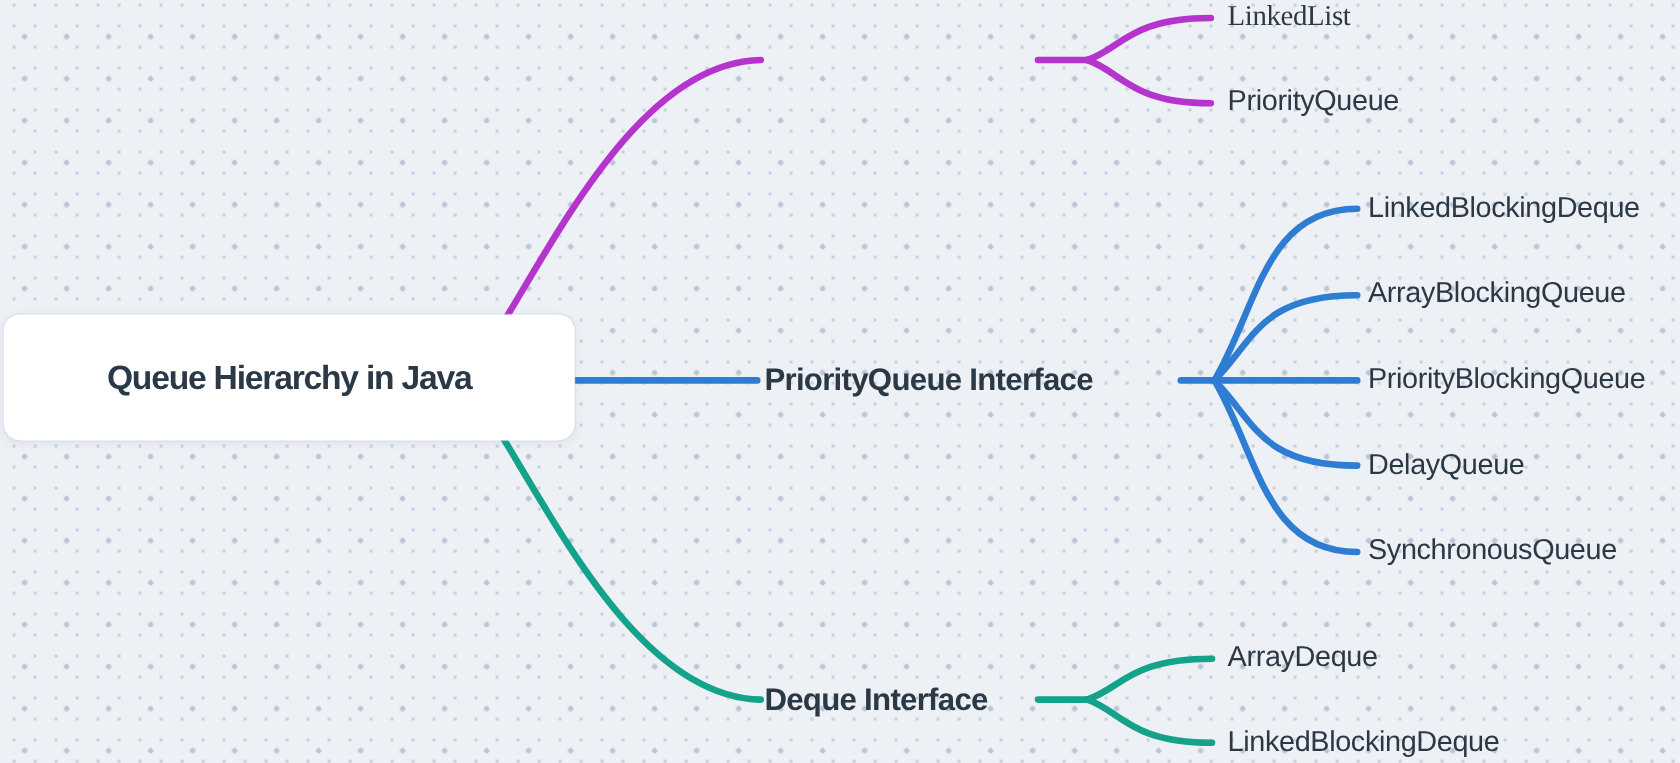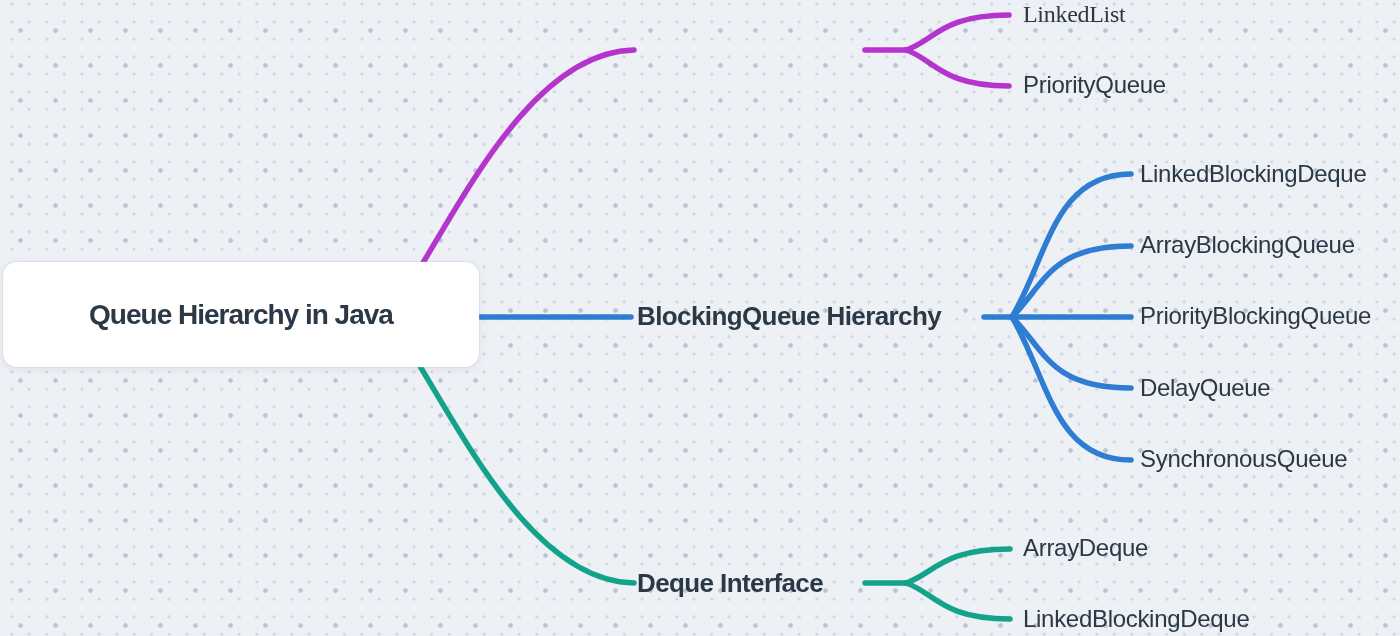--- a/index.html
+++ b/index.html
@@ -90,21 +90,21 @@
     <path d="M 405 342 C 458 424, 530 581, 634 583" stroke="#13a28a"></path>
     <path d="M 865 583 L 906 583" stroke="#13a28a"></path>
     <path d="M 906 583 C 934 574, 941 549, 1010 549" stroke="#13a28a"></path>
     <path d="M 906 583 C 934 592, 941 619, 1010 619" stroke="#13a28a"></path>
   </svg>
 
   <div class="root-node">
     <span class="root-label">Queue Hierarchy in Java</span>
   </div>
 
-  <div class="node-label branch-label" style="left:637px; top:317px;">BlockingQueue Hierarchy</div>
+  <div class="node-label branch-label" style="left:637px; top:317px;">PriorityQueue Interface</div>
   <div class="node-label branch-label" style="left:637px; top:584px;">Deque Interface</div>
 
   <div class="node-label child-label" style="left:1023px; top:15px;font-family:Liberation Serif, serif;">LinkedList</div>
   <div class="node-label child-label" style="left:1023px; top:86px;">PriorityQueue</div>
 
   <div class="node-label child-label" style="left:1140px; top:175px;">LinkedBlockingDeque</div>
   <div class="node-label child-label" style="left:1140px; top:246px;">ArrayBlockingQueue</div>
   <div class="node-label child-label" style="left:1140px; top:317px;">PriorityBlockingQueue</div>
   <div class="node-label child-label" style="left:1140px; top:389px;text-align:center;">DelayQueue</div>
   <div class="node-label child-label" style="left:1140px; top:460px;">SynchronousQueue</div>

